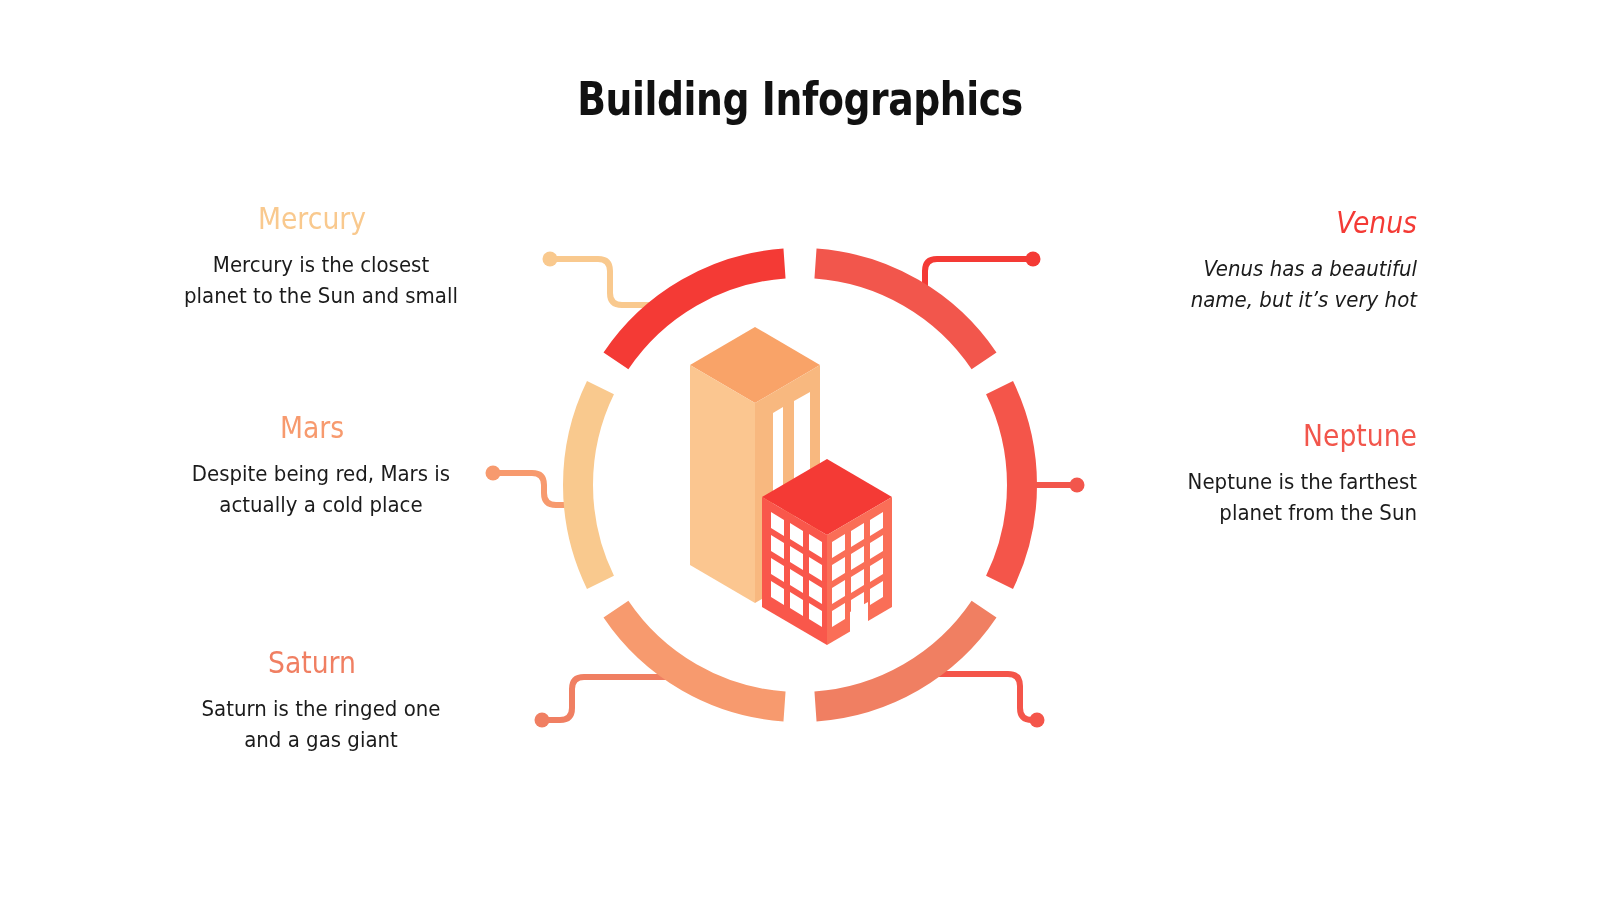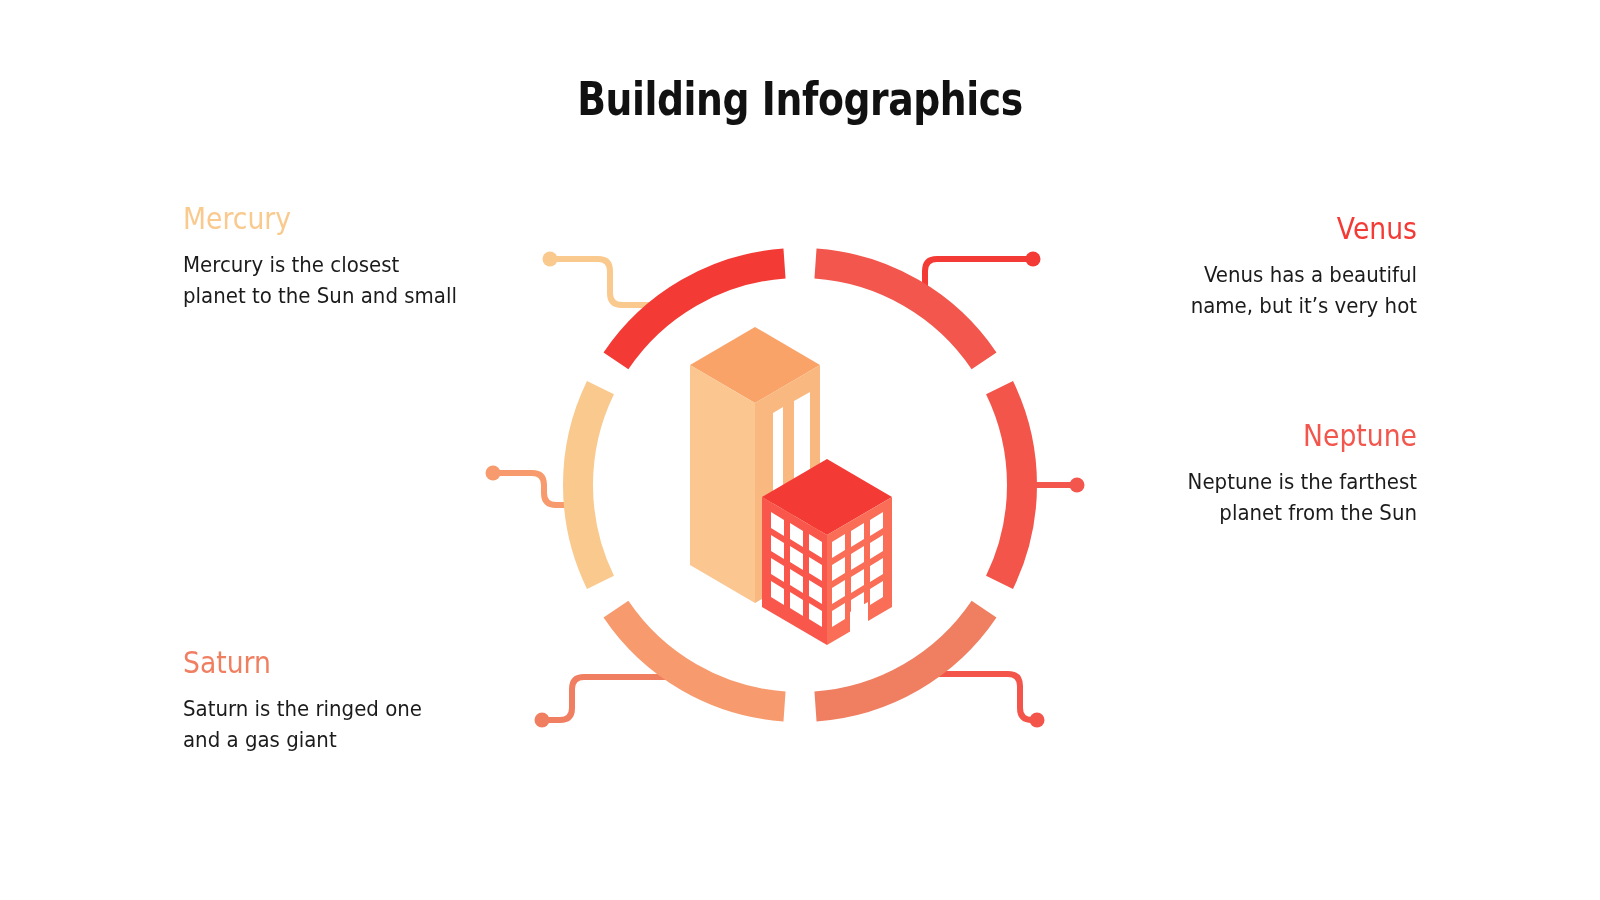--- a/index.html
+++ b/index.html
@@ -56,32 +56,32 @@
   }
   .block .body {
     font-family: "DejaVu Sans", sans-serif;
     font-size: 21.5px;
     line-height: 1.45;
     color: #1b1b1b;
     margin: 0;
     transform: scaleX(0.92);
   }
 
-  .block.left { left: 183px; text-align: left; }
+  .block.left { left: 183px; text-align: center; }
   .block.left .heading { transform-origin: left top; }
   .block.left .body { transform-origin: left top; }
 
   .block.right { right: 183px; text-align: right; }
   .block.right .heading { transform-origin: right top; }
   .block.right .body { transform-origin: right top; }
 
   #blk-mercury { top: 202px; }
   #blk-mars    { top: 411px; }
   #blk-saturn  { top: 646px; }
-  #blk-venus   { top: 212px; }
+  #blk-venus   { top: 206px; font-style: italic; }
   #blk-neptune { top: 419px; }
   #blk-jupiter { top: 620px; }
 
   
   #graphic {
     position: absolute;
     left: 470px;
     top: 215px;
     width: 660px;
     height: 540px;
@@ -93,20 +93,24 @@
 
 <div id="slide">
 
   <div class="title" style="color: rgb(17, 17, 17);">Building Infographics</div>
 
   <div class="block left" id="blk-mercury">
     <p class="heading" style="color: rgb(249, 201, 142);">Mercury</p>
     <p class="body">Mercury is the closest planet to the Sun and small</p>
   </div>
 
+  <div class="block left" id="blk-mars">
+    <p class="heading" style="color: rgb(247, 154, 110);">Mars</p>
+    <p class="body">Despite being red, Mars is actually a cold place</p>
+  </div>
 
   <div class="block left" id="blk-saturn">
     <p class="heading" style="color: rgb(240, 127, 98);">Saturn</p>
     <p class="body">Saturn is the ringed one and a gas giant</p>
   </div>
 
   <div class="block right" id="blk-venus">
     <p class="heading" style="color: rgb(244, 58, 53);">Venus</p>
     <p class="body">Venus has a beautiful name, but it’s very hot</p>
   </div>

